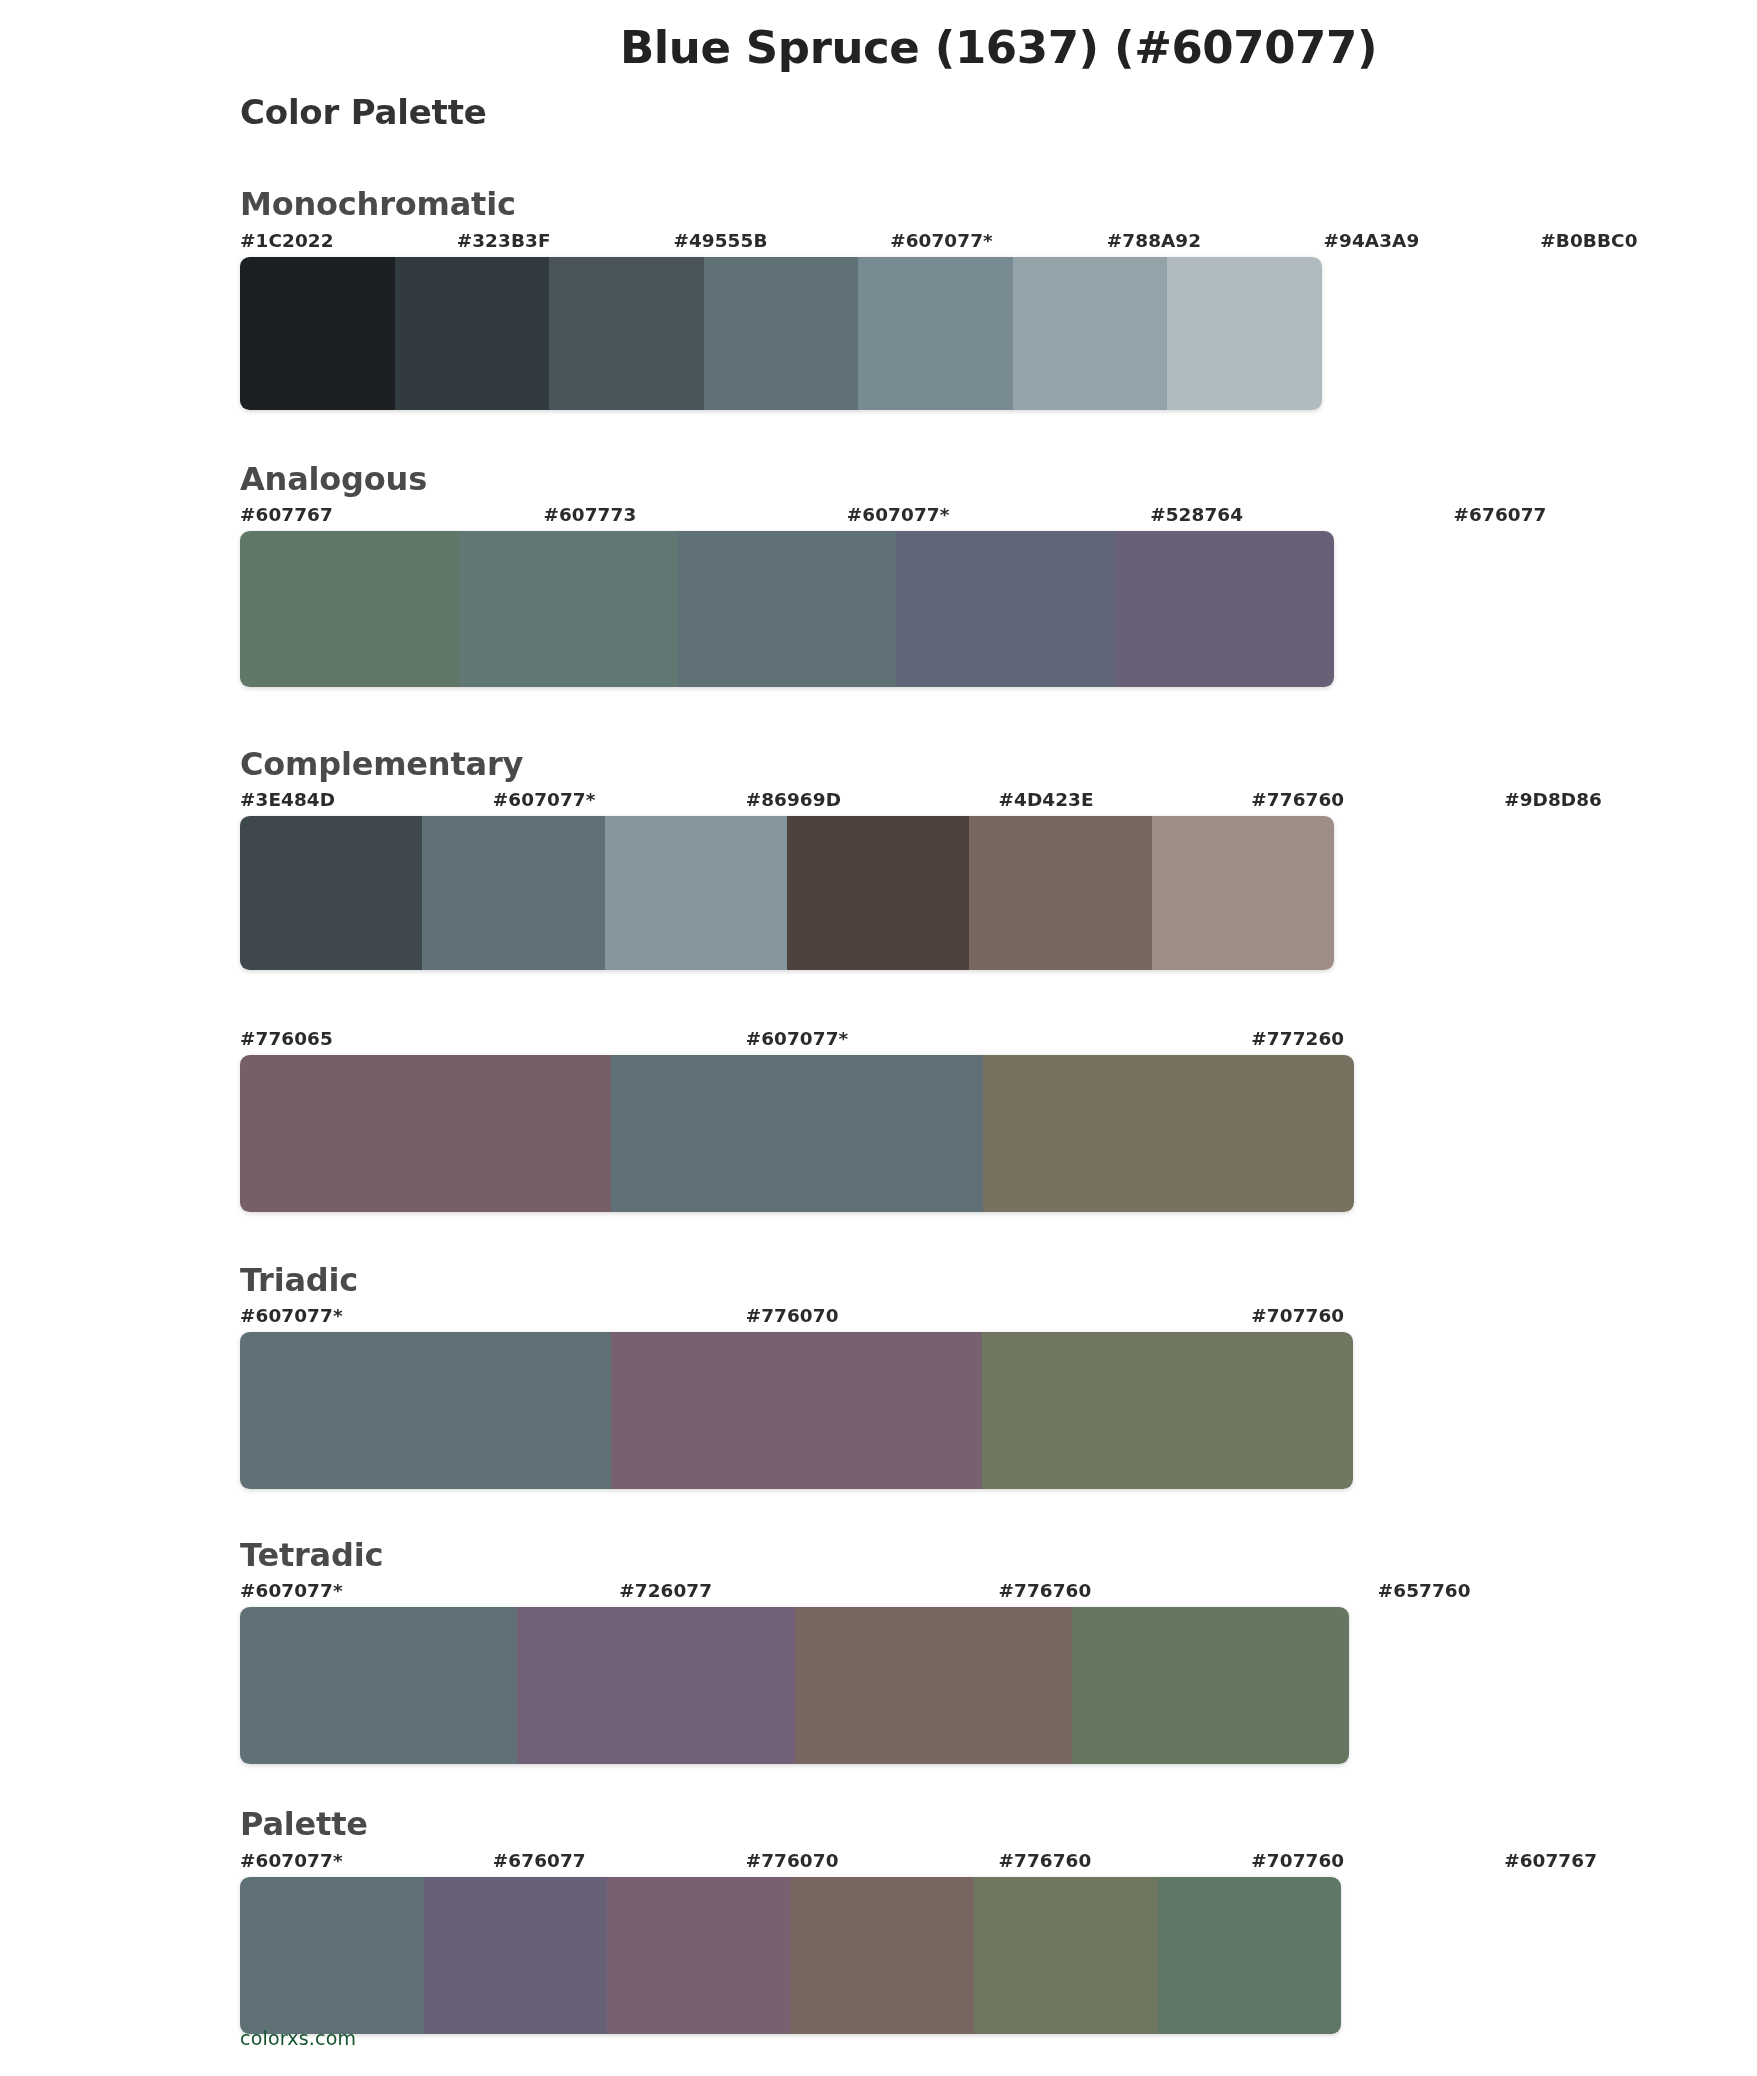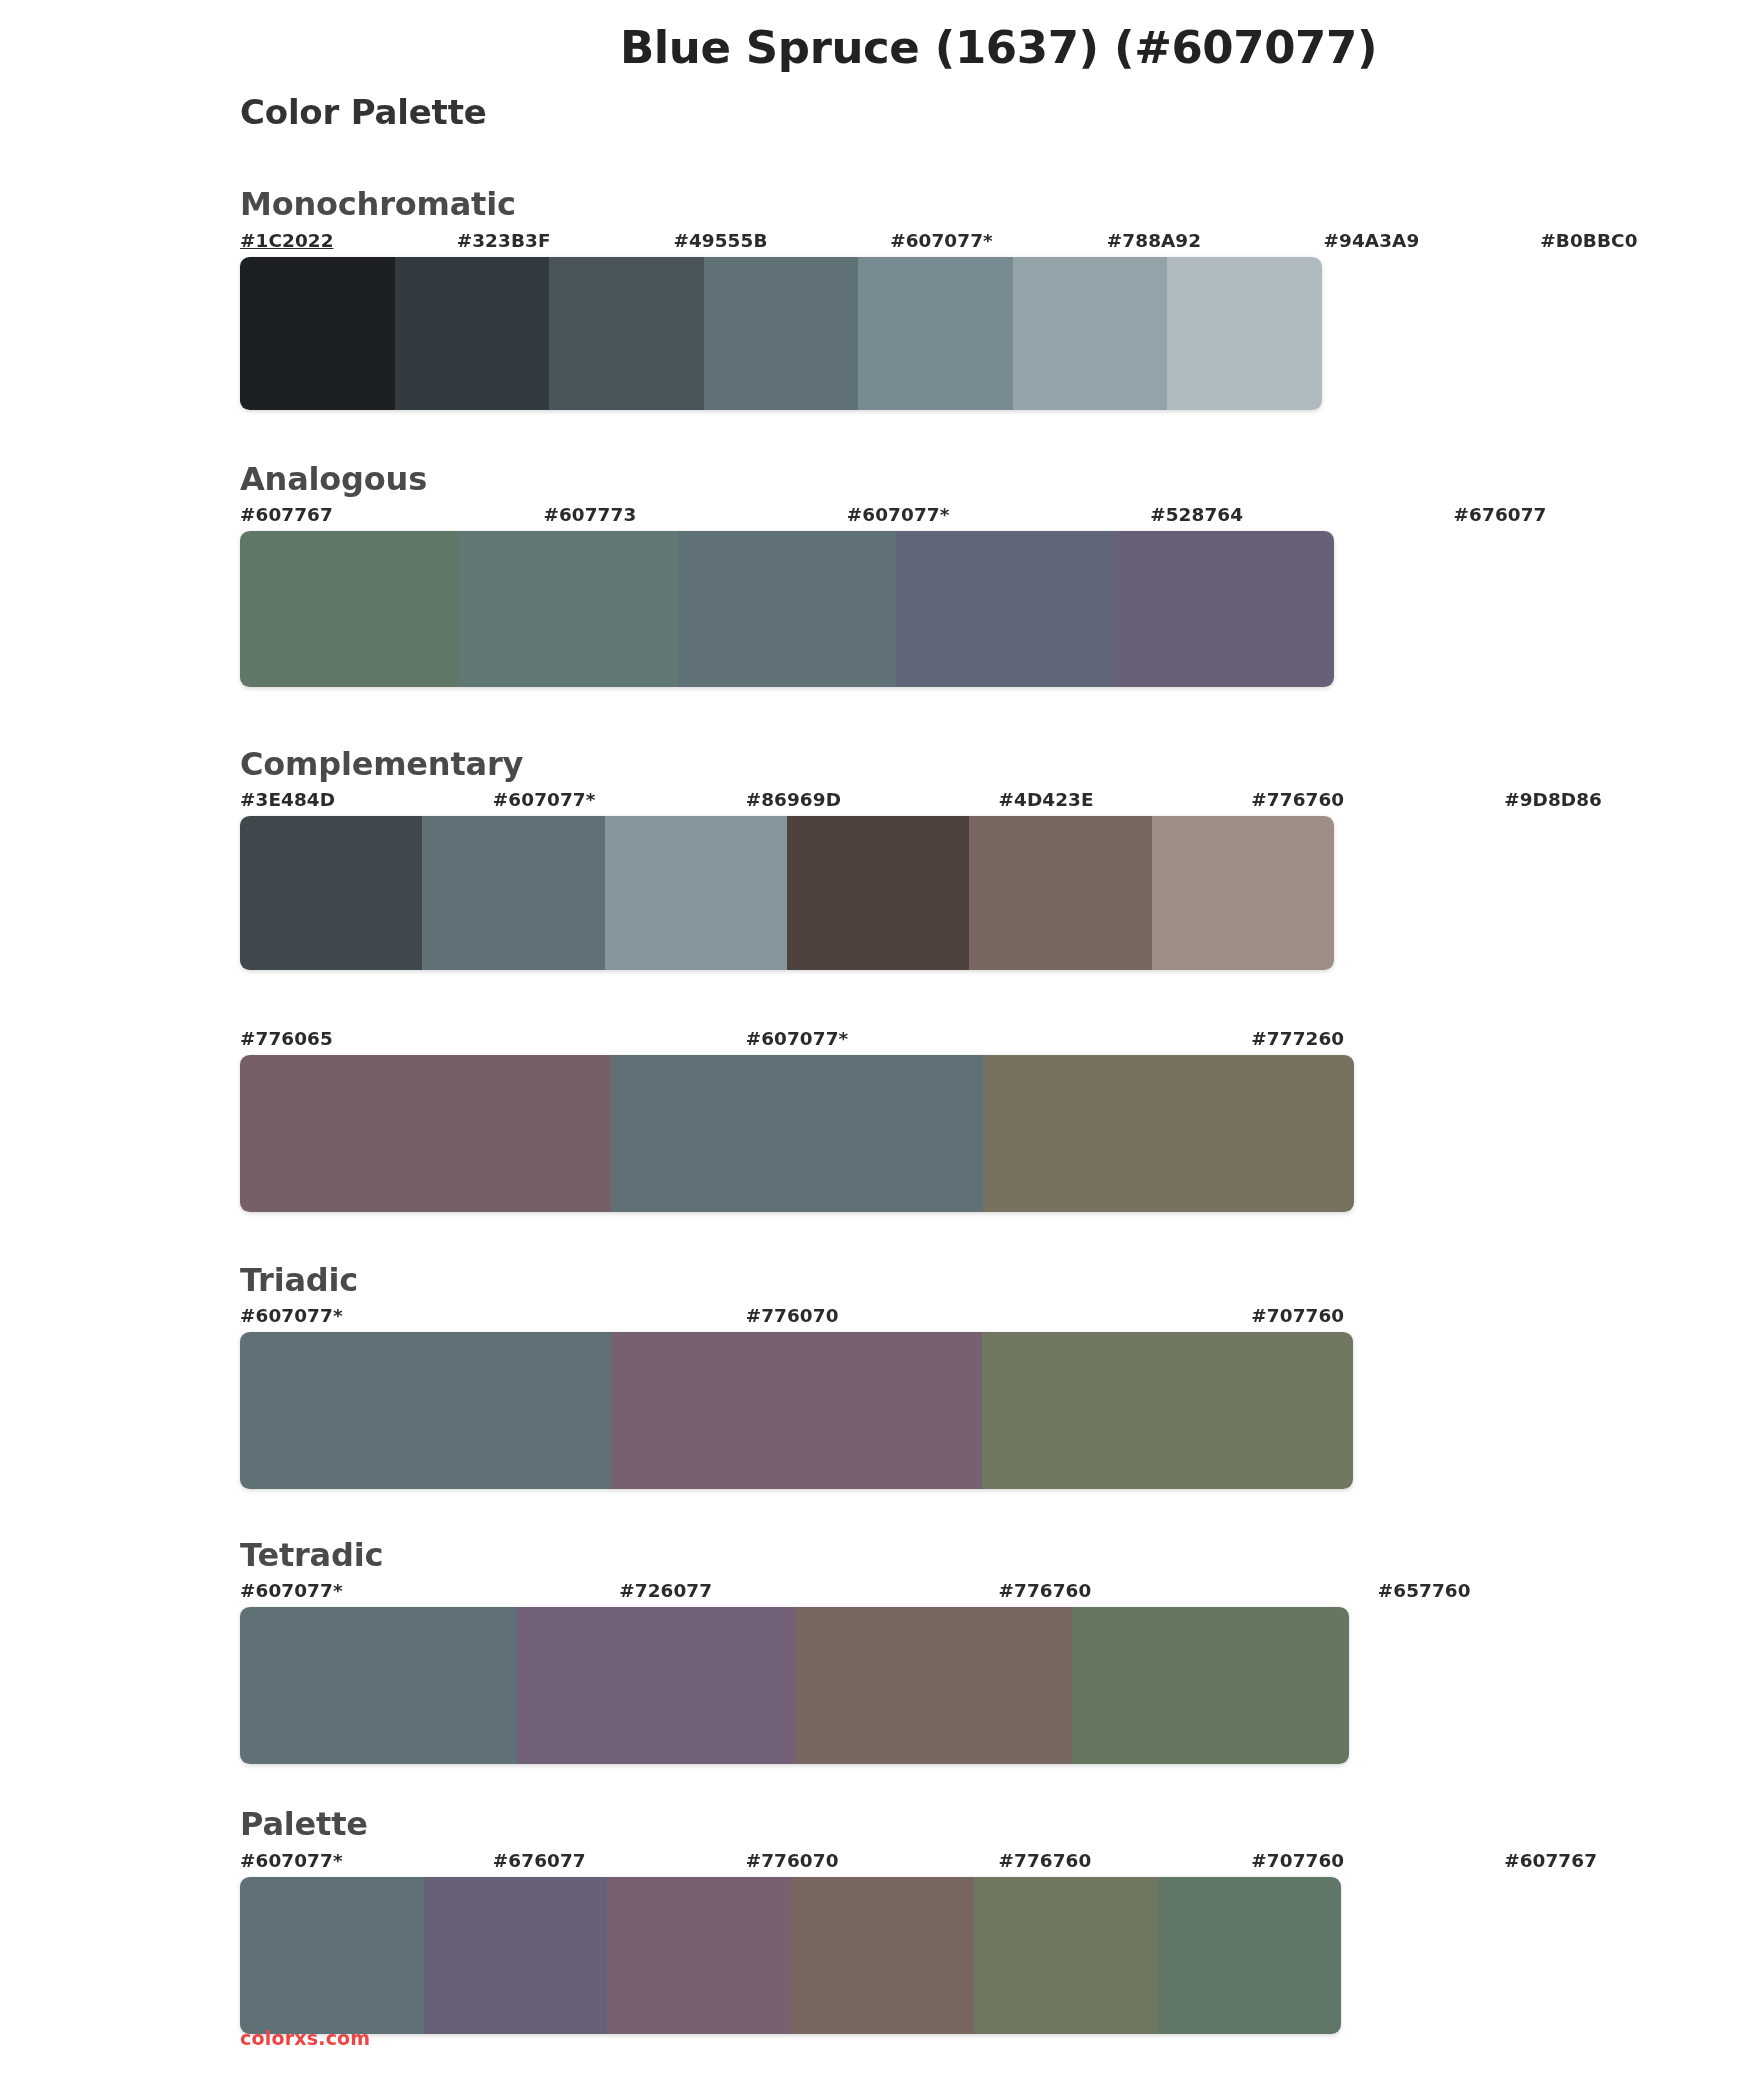--- a/index.html
+++ b/index.html
@@ -105,41 +105,41 @@
   .sec-tri   { margin-bottom: 48px; }
   .sec-tetra { margin-bottom: 42px; }
   .sec-hex   { margin-bottom: 0; }
 
   
   .footer {
     position: absolute;
     left: 240px;
     top: 2027px;
     font-size: 19px;
-    font-weight: 700;
-    color: #ef4444;
+    font-weight: 400;
+    color: #14532d;
     letter-spacing: 0.2px;
   }
 </style>
 </head>
 <body>
 
 <div class="page">
 
   <div class="header">
     <h1 class="page-title">Blue Spruce (1637) (#607077)</h1>
     <h2 class="page-subtitle">Color Palette</h2>
   </div>
 
   <div class="sections" id="sections-root">
       <div class="section sec-mono">
         <div class="section-title">Monochromatic</div>
         <div class="swatch-group">
           <div class="labels-row">
-            <span class="hex-label" style="left: 0%; text-decoration: underline;">#1C2022</span>
+            <span class="hex-label" style="left: 0%;">#1C2022</span>
             <span class="hex-label" style="left: 14.2857%; text-align: center;">#323B3F</span>
             <span class="hex-label" style="left: 28.5714%;">#49555B</span>
             <span class="hex-label" style="left: 42.8571%;">#607077*</span>
             <span class="hex-label" style="left: 57.1429%;">#788A92</span>
             <span class="hex-label" style="left: 71.4286%;">#94A3A9</span>
             <span class="hex-label" style="left: 85.7143%;">#B0BBC0</span>
           </div>
           <div class="bars-row">
             <div class="bar" title="#1C2022" style="flex: 1 1 0px; background: rgb(28, 32, 34);"></div>
             <div class="bar" title="#323B3F" style="flex: 1 1 0px; background: rgb(50, 59, 63);"></div>

